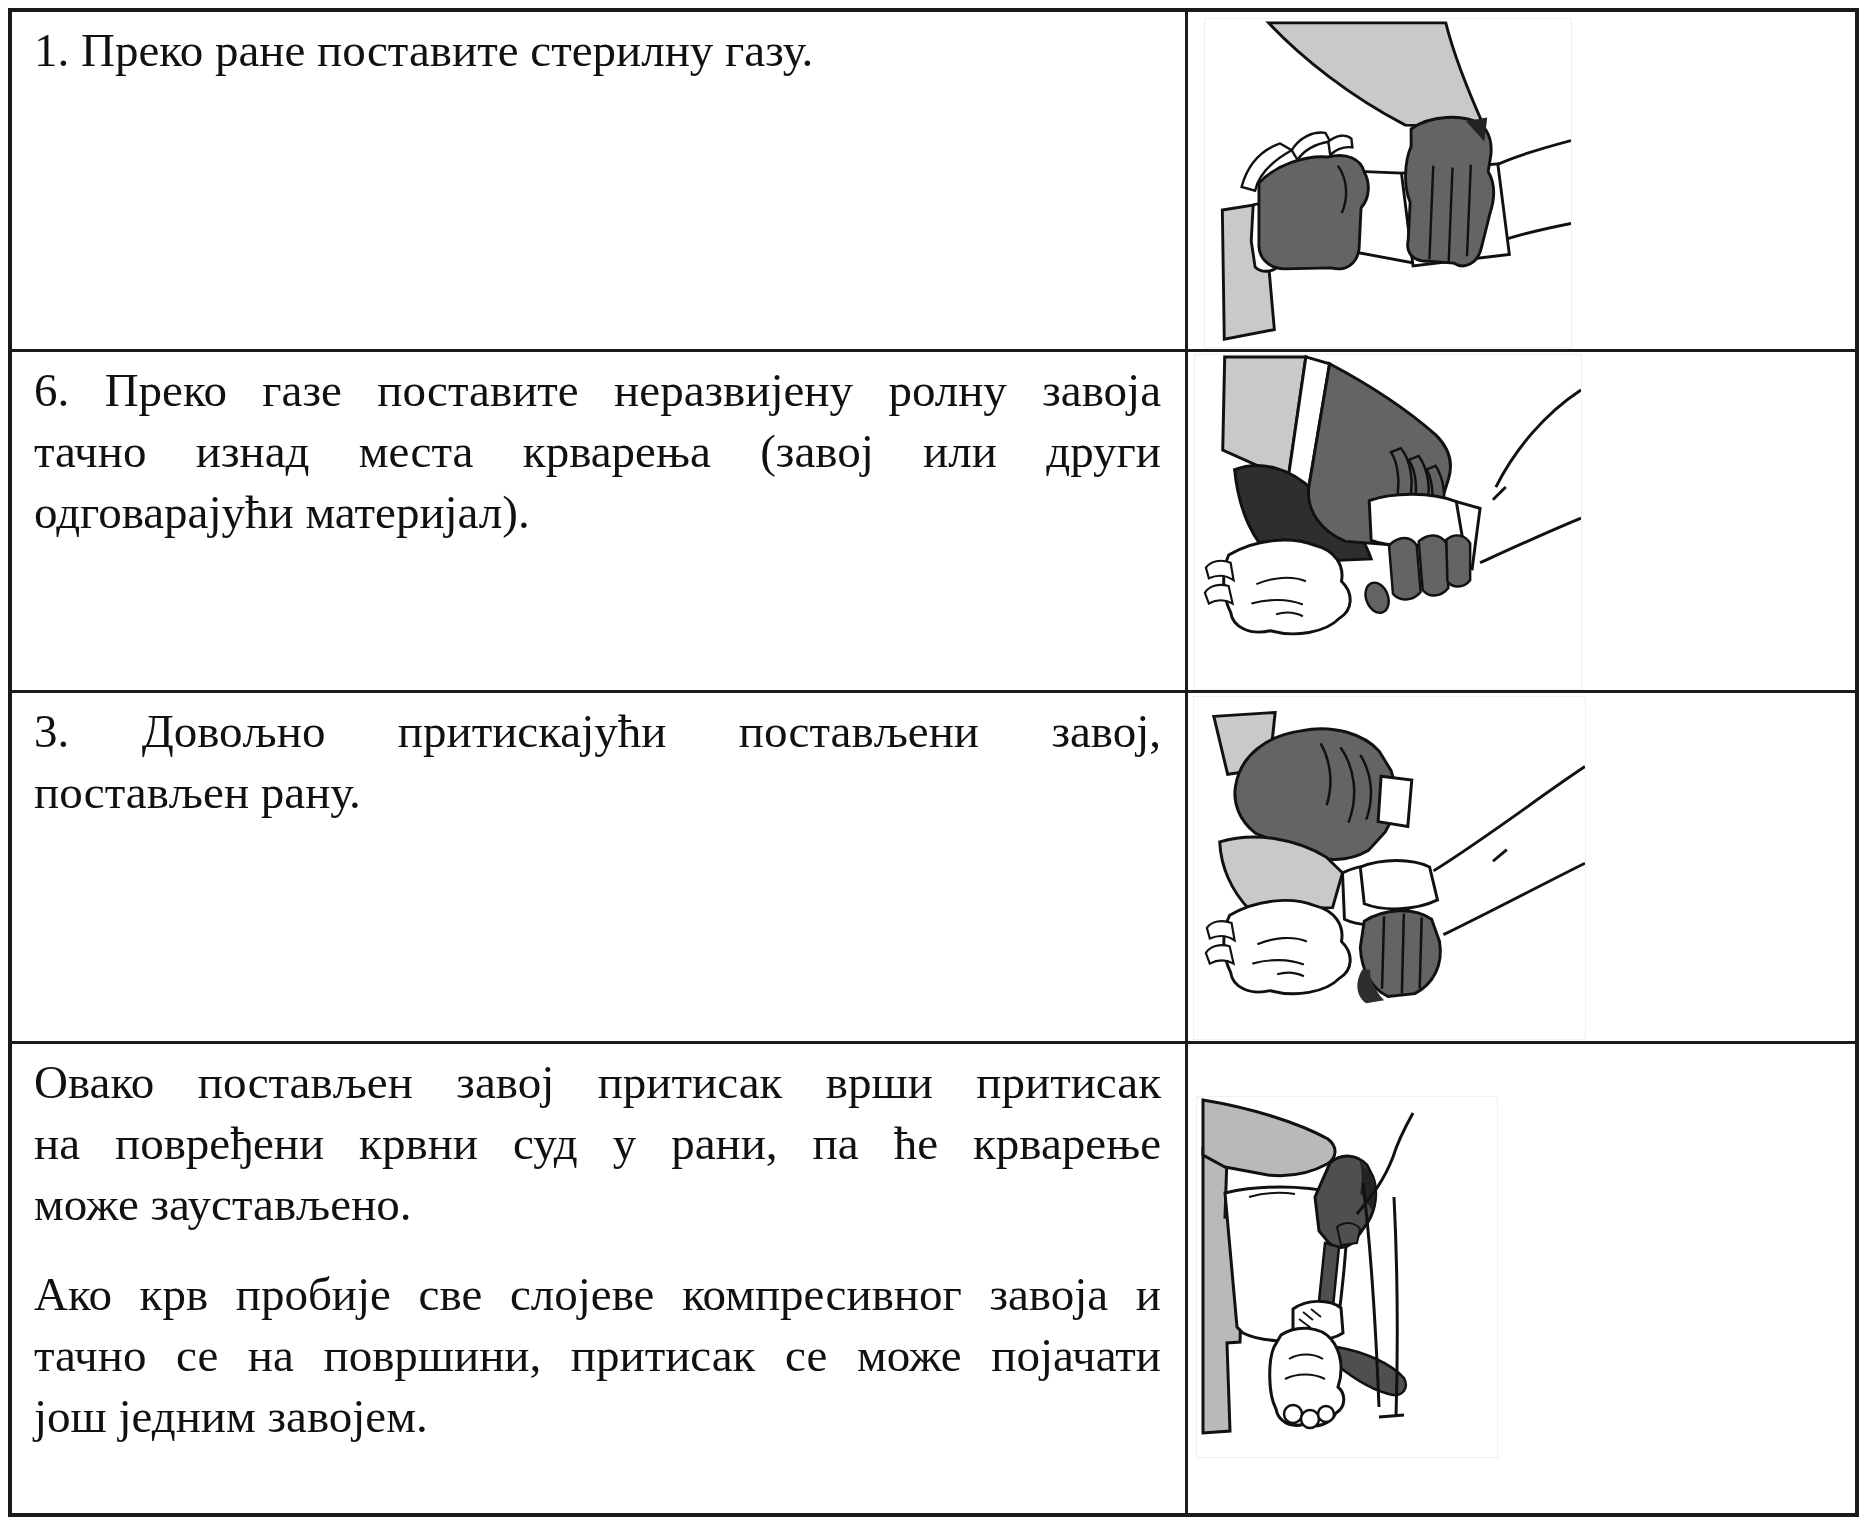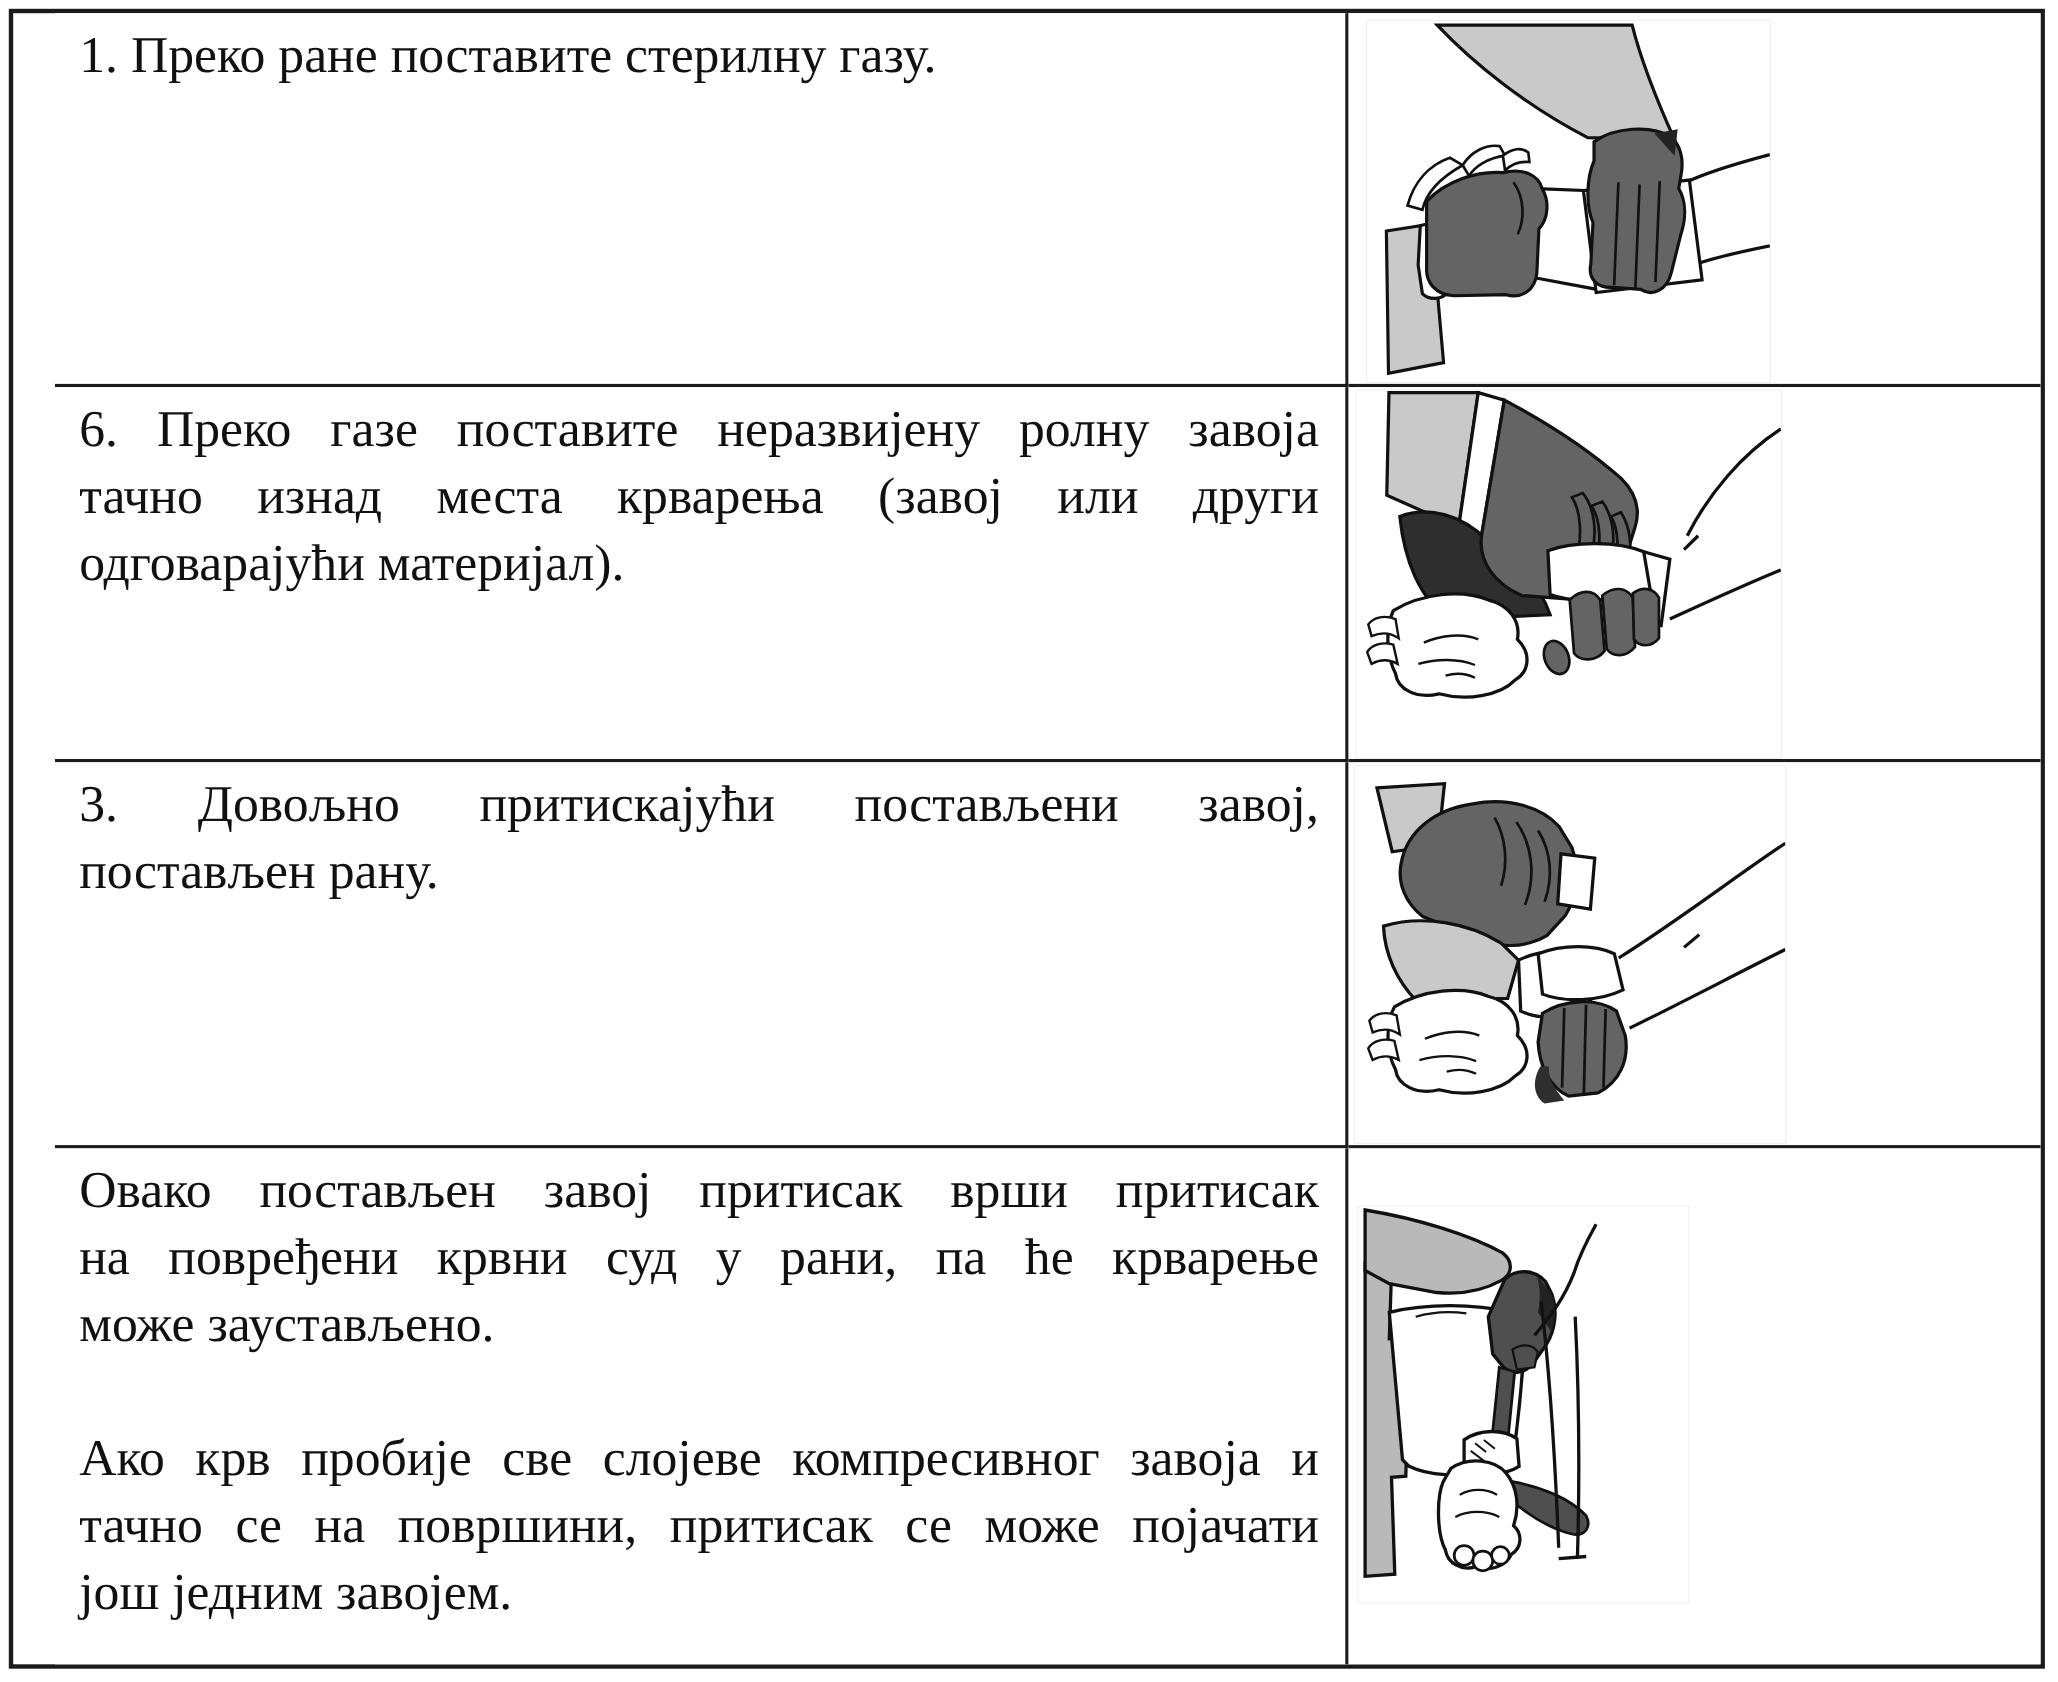--- a/index.html
+++ b/index.html
@@ -2,27 +2,27 @@
 <html><head>
 <meta charset="utf-8">
 <style>
   html,body{margin:0;padding:0;background:#ffffff;}
   .page{position:relative;width:1871px;height:1529px;background:#ffffff;overflow:hidden;
         font-family:"Liberation Serif", "DejaVu Serif", serif;color:#111;}
   .doc-table{position:absolute;left:8px;top:8px;width:1851px;height:1509px;
         border:4px solid #1b1b1b;display:grid;
         grid-template-columns:1176px 1fr;
         grid-template-rows:340px 341px 351px 1fr;
-        background:#ffffff;box-sizing:border-box;padding-left:38px;}
+        background:#ffffff;box-sizing:border-box;}
   .cell{box-sizing:border-box;background:#fff;overflow:hidden;}
   .c-text{border-right:3px solid #1b1b1b;padding:8px 24px 0 22px;
         font-size:47px;line-height:61px;}
   .rb{border-bottom:3px solid #1b1b1b;}
   .para{margin:0;}
-  .para + .para{margin-top:61px;}
+  .para + .para{margin-top:29px;}
   .line{text-align:justify;text-align-last:left;white-space:normal;}
   .line.s{text-align-last:justify;}
   .c-ill{display:block;position:relative;}
   .ill{position:absolute;background:#fff;border:1px solid #f0f0f0;box-sizing:border-box;}
   .ill svg{display:block;width:100%;height:100%;}
   #ill1{left:16px;top:6px;width:368px;height:330px;}
   #ill2{left:6px;top:2px;width:388px;height:336px;}
   #ill3{left:5px;top:3px;width:393px;height:344px;}
   #ill4{left:8px;top:52px;width:302px;height:362px;}
 </style>

